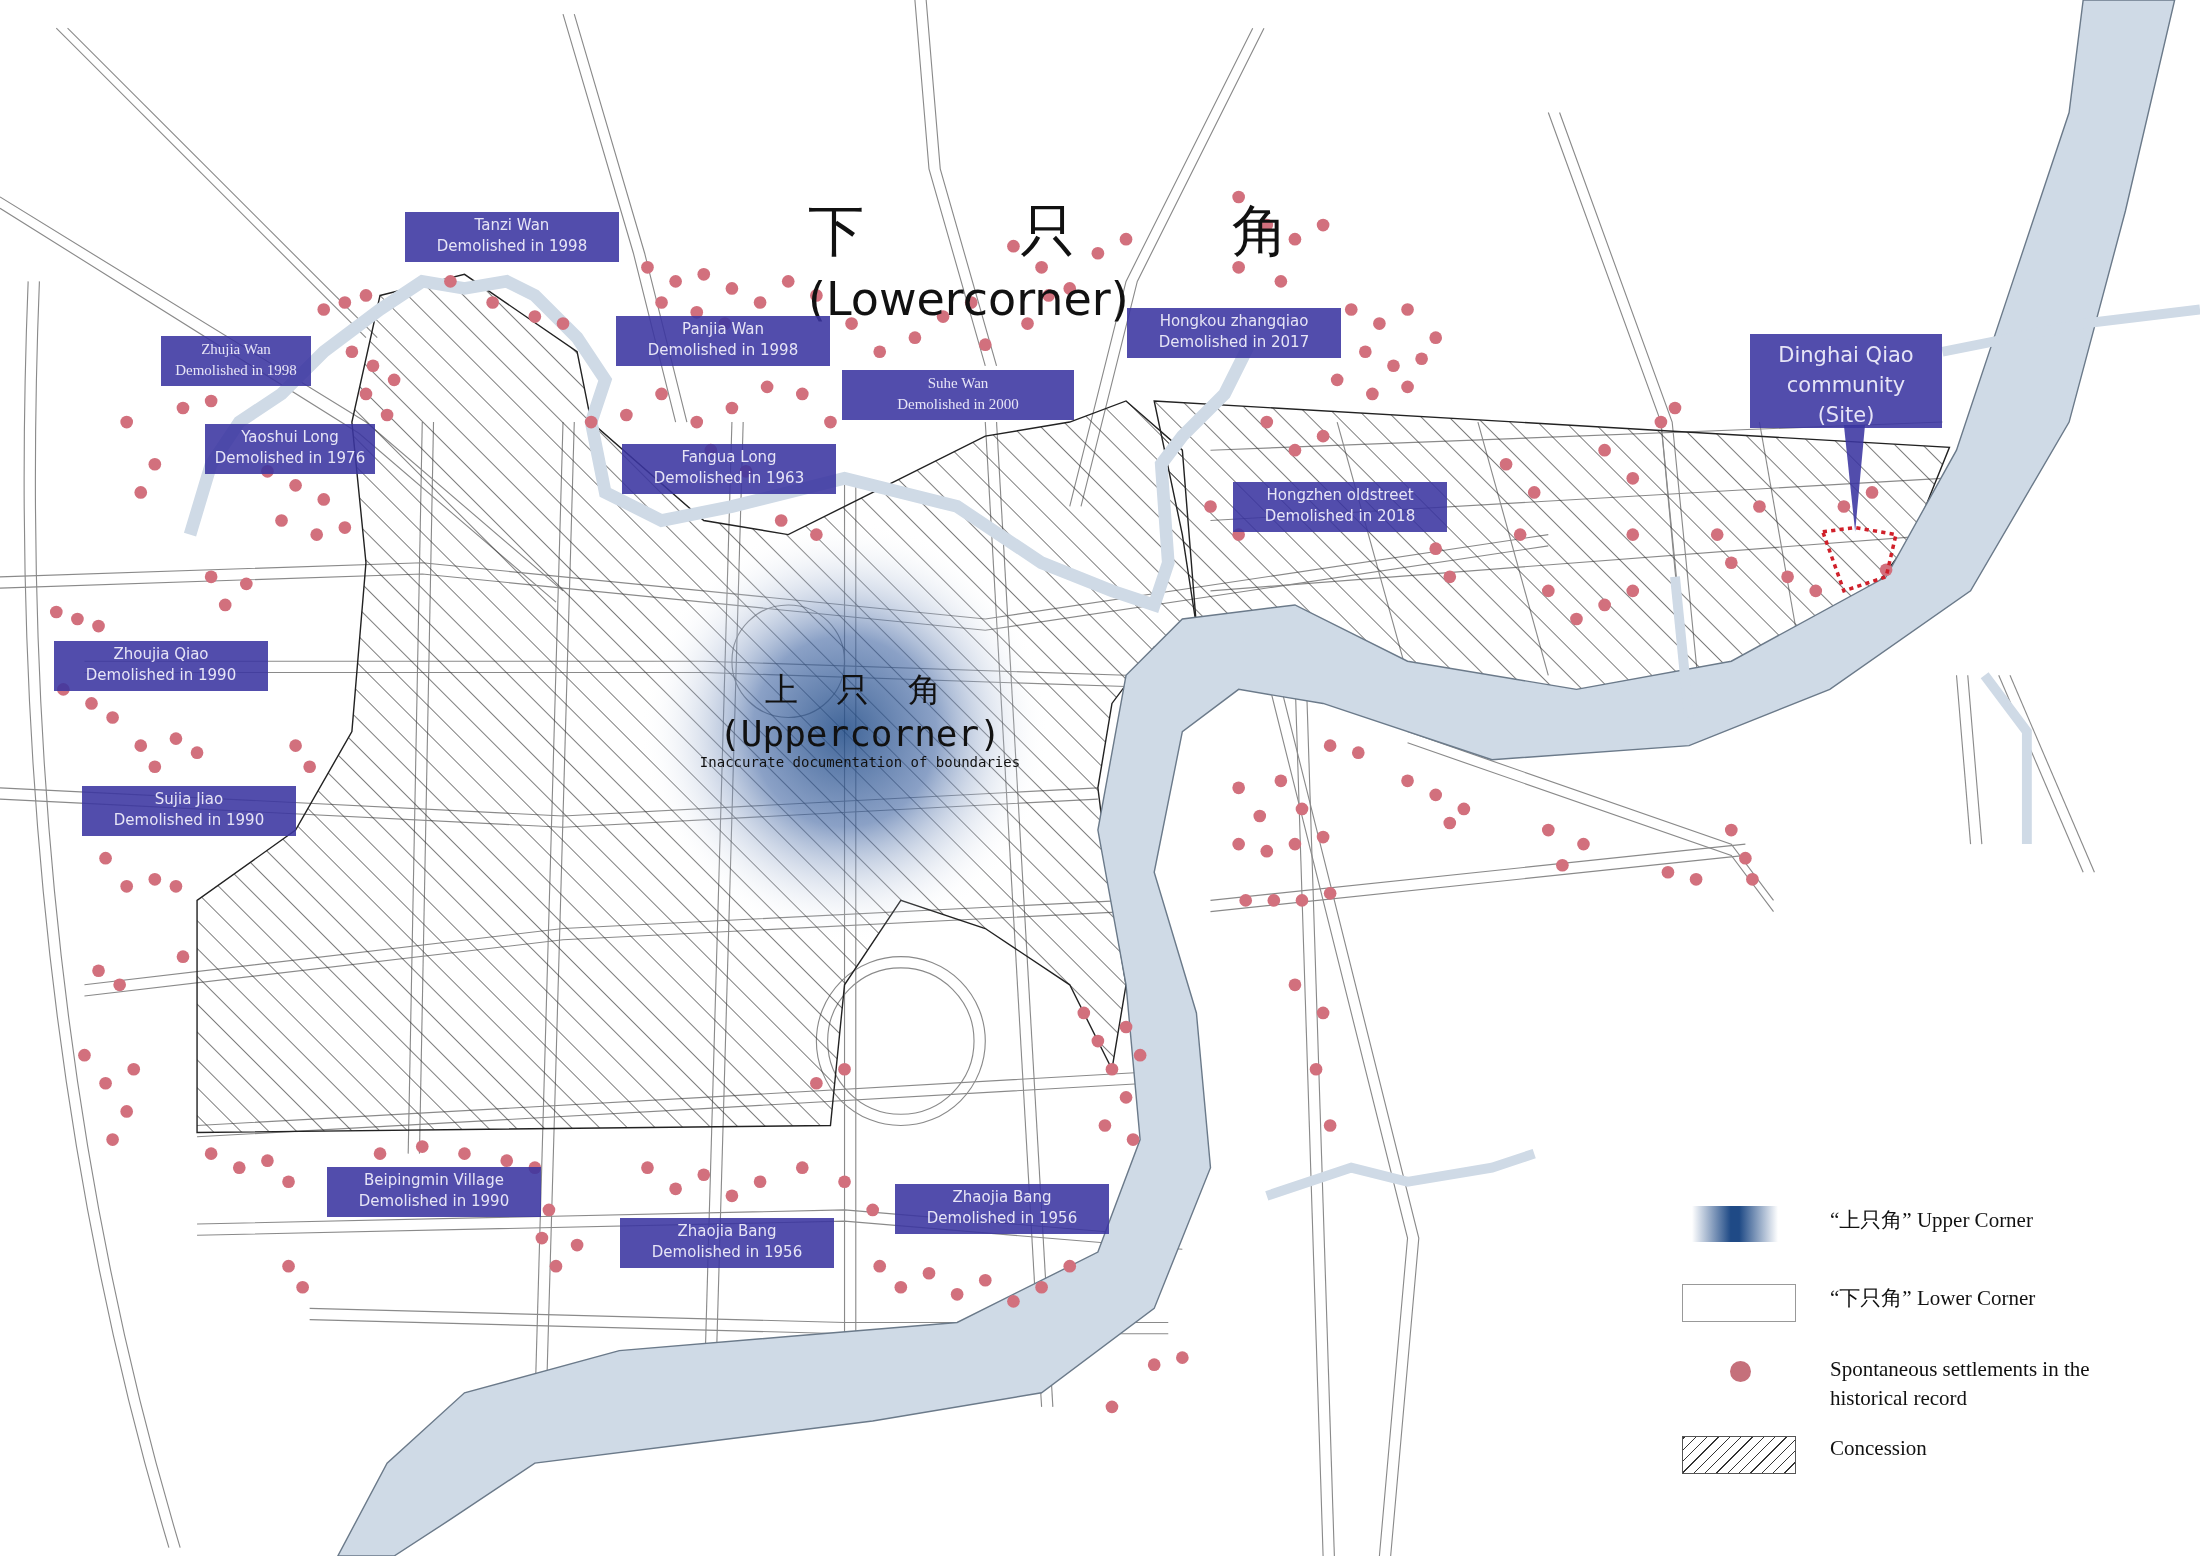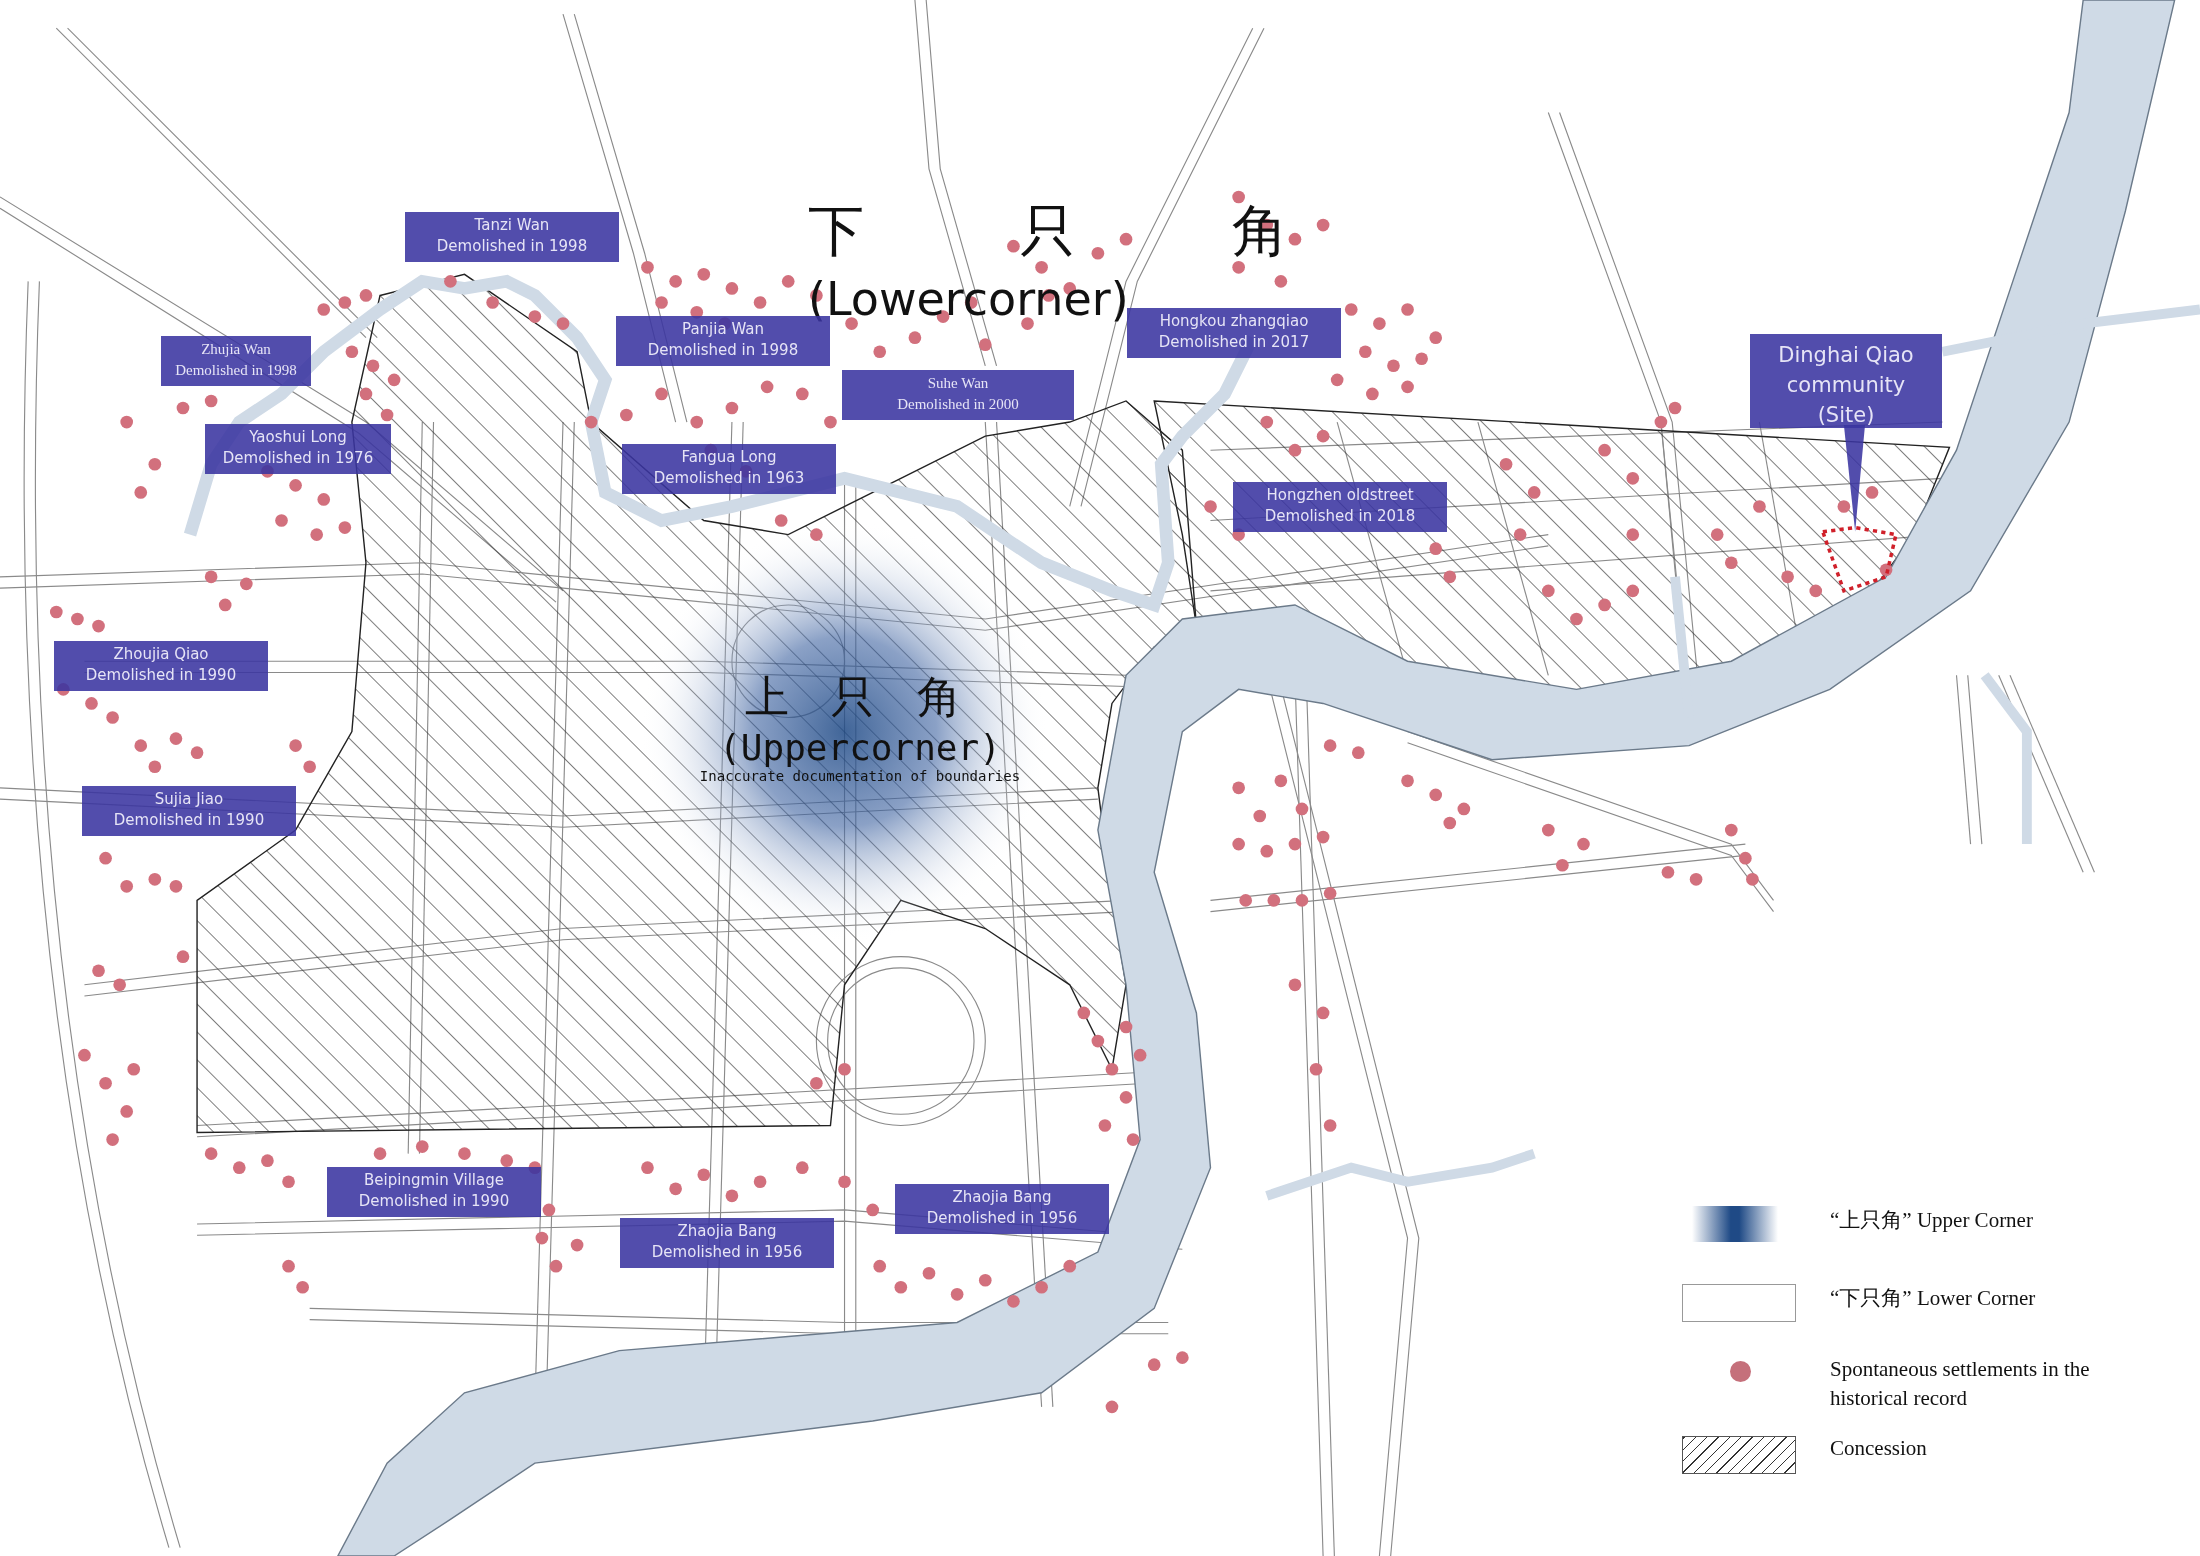--- a/index.html
+++ b/index.html
@@ -319,42 +319,42 @@
 
   <path d="M1295,378 L1318,375 L1347,380 L1340,410 L1310,420 Z" fill="none" stroke="#d0202a" stroke-width="2.5" stroke-dasharray="3,3"></path>
   <polygon points="1310,302 1325,302 1318,378" fill="#3a34a0" opacity="0.88"></polygon>
 </svg>
 
 <div class="cjk-title" style="left:808px;top:150px;">
   <div style="font-size:56px;letter-spacing:50px;margin-top:44px;">下　只　角</div>
   <div style="font-size:46px;margin-top:2px;">(Lowercorner)</div>
 </div>
 <div class="cjk-title" style="left:680px;top:668px;width:360px;text-align:center;">
-  <div style="font-size:44px;letter-spacing:14px;">上 只 角</div>
+  <div style="font-size:33px;letter-spacing:14px;">上 只 角</div>
   <div style="font-family:'DejaVu Sans Mono',monospace;font-size:36px;">(Uppercorner)</div>
   <div style="font-family:'DejaVu Sans Mono',monospace;font-size:14px;">Inaccurate documentation of boundaries</div>
 </div>
 
 <div class="callout" style="left:405px;top:212px;width:214px;height:50px;">
     <div>Tanzi Wan</div>
     <div>Demolished in 1998</div>
   </div>
 <div class="callout" style="left:161px;top:336px;width:150px;height:50px;font-family:Liberation Serif, serif;">
     <div>Zhujia Wan</div>
     <div>Demolished in 1998</div>
   </div>
 <div class="callout" style="left:616px;top:316px;width:214px;height:50px;">
     <div>Panjia Wan</div>
     <div>Demolished in 1998</div>
   </div>
 <div class="callout" style="left:842px;top:370px;width:232px;height:50px;font-family:Liberation Serif, serif;">
     <div>Suhe Wan</div>
     <div>Demolished in 2000</div>
   </div>
-<div class="callout" style="left:205px;top:424px;width:186px;height:50px;">
+<div class="callout" style="left:205px;top:424px;width:170px;height:50px;">
     <div>Yaoshui Long</div>
     <div>Demolished in 1976</div>
   </div>
 <div class="callout" style="left:622px;top:444px;width:214px;height:50px;">
     <div>Fangua Long</div>
     <div>Demolished in 1963</div>
   </div>
 <div class="callout" style="left:1127px;top:308px;width:214px;height:50px;">
     <div>Hongkou zhangqiao</div>
     <div>Demolished in 2017</div>

